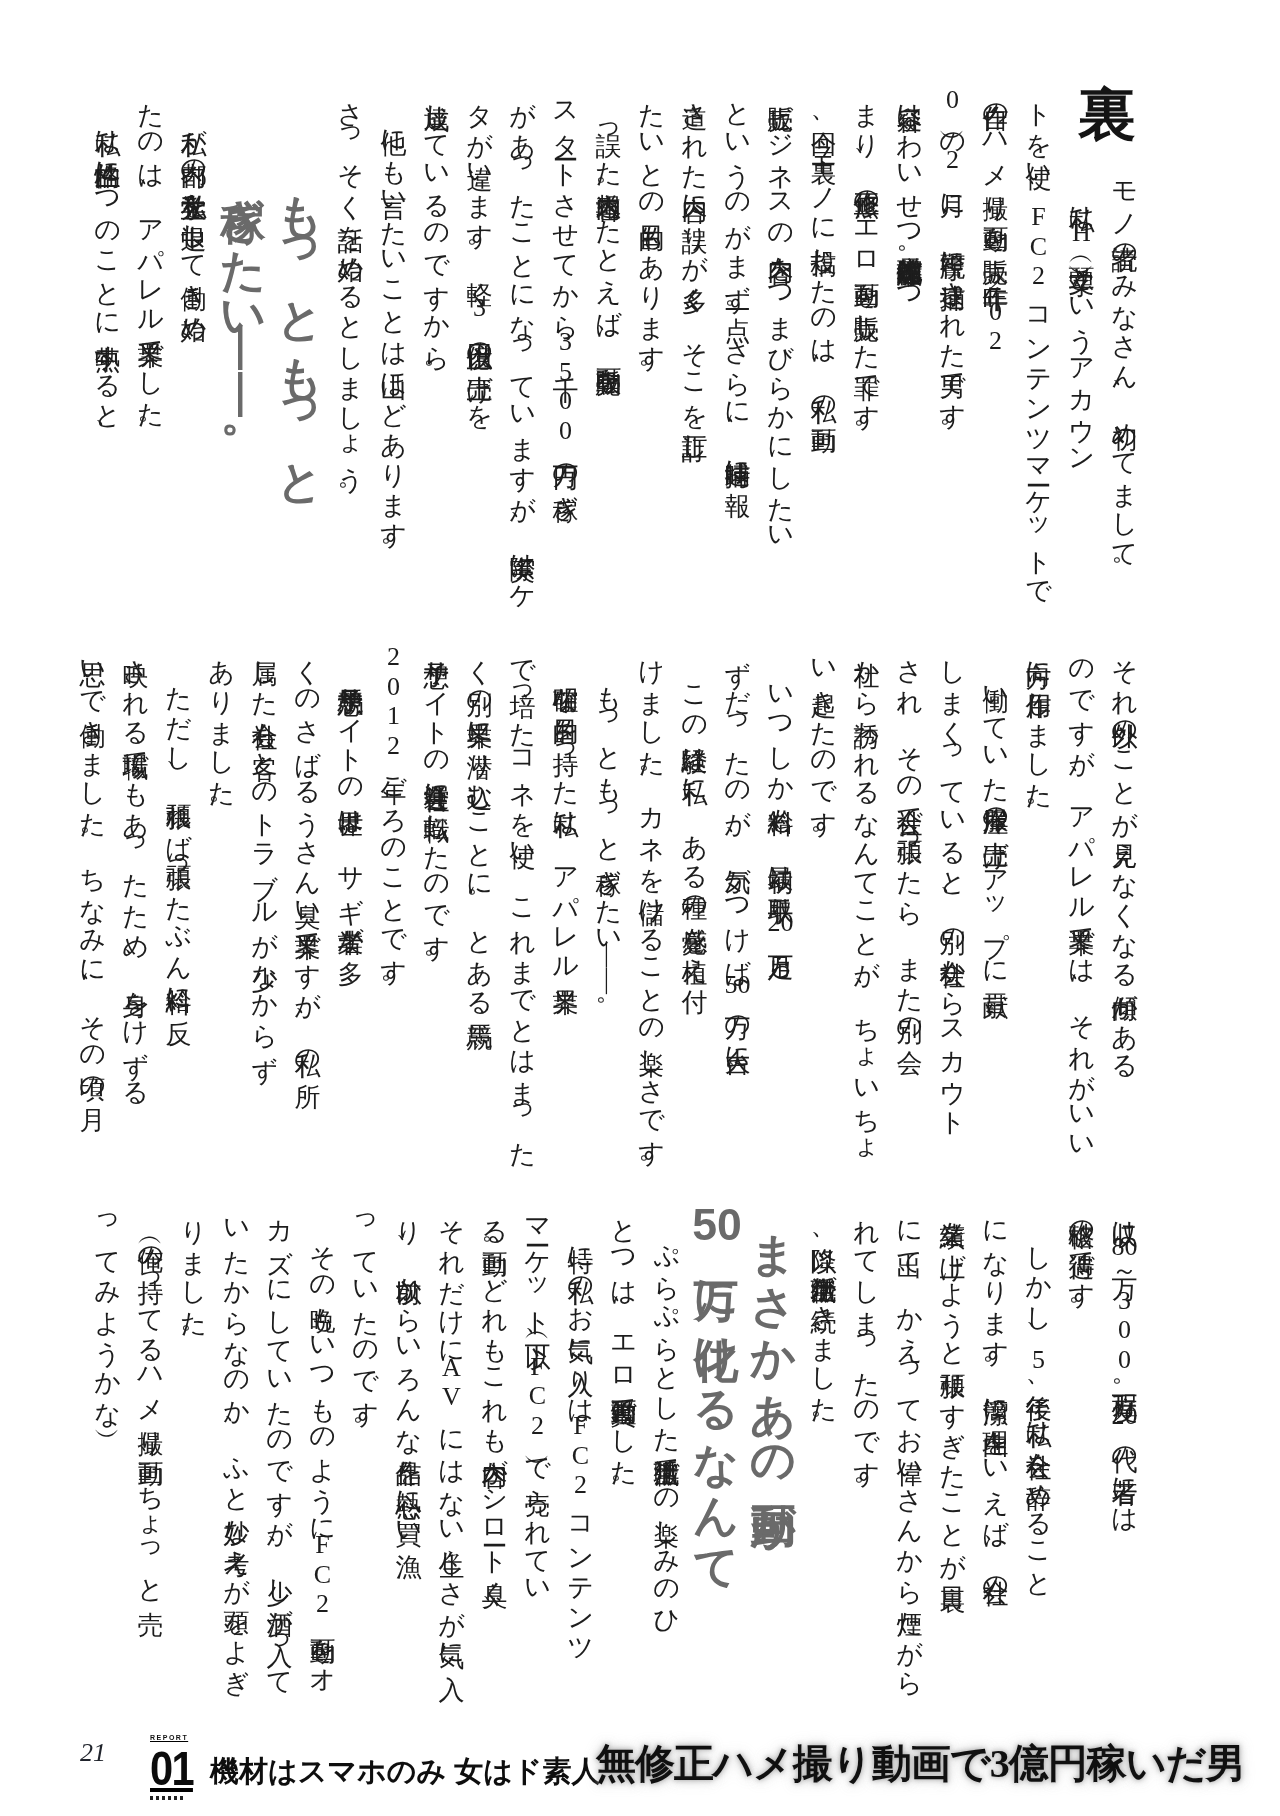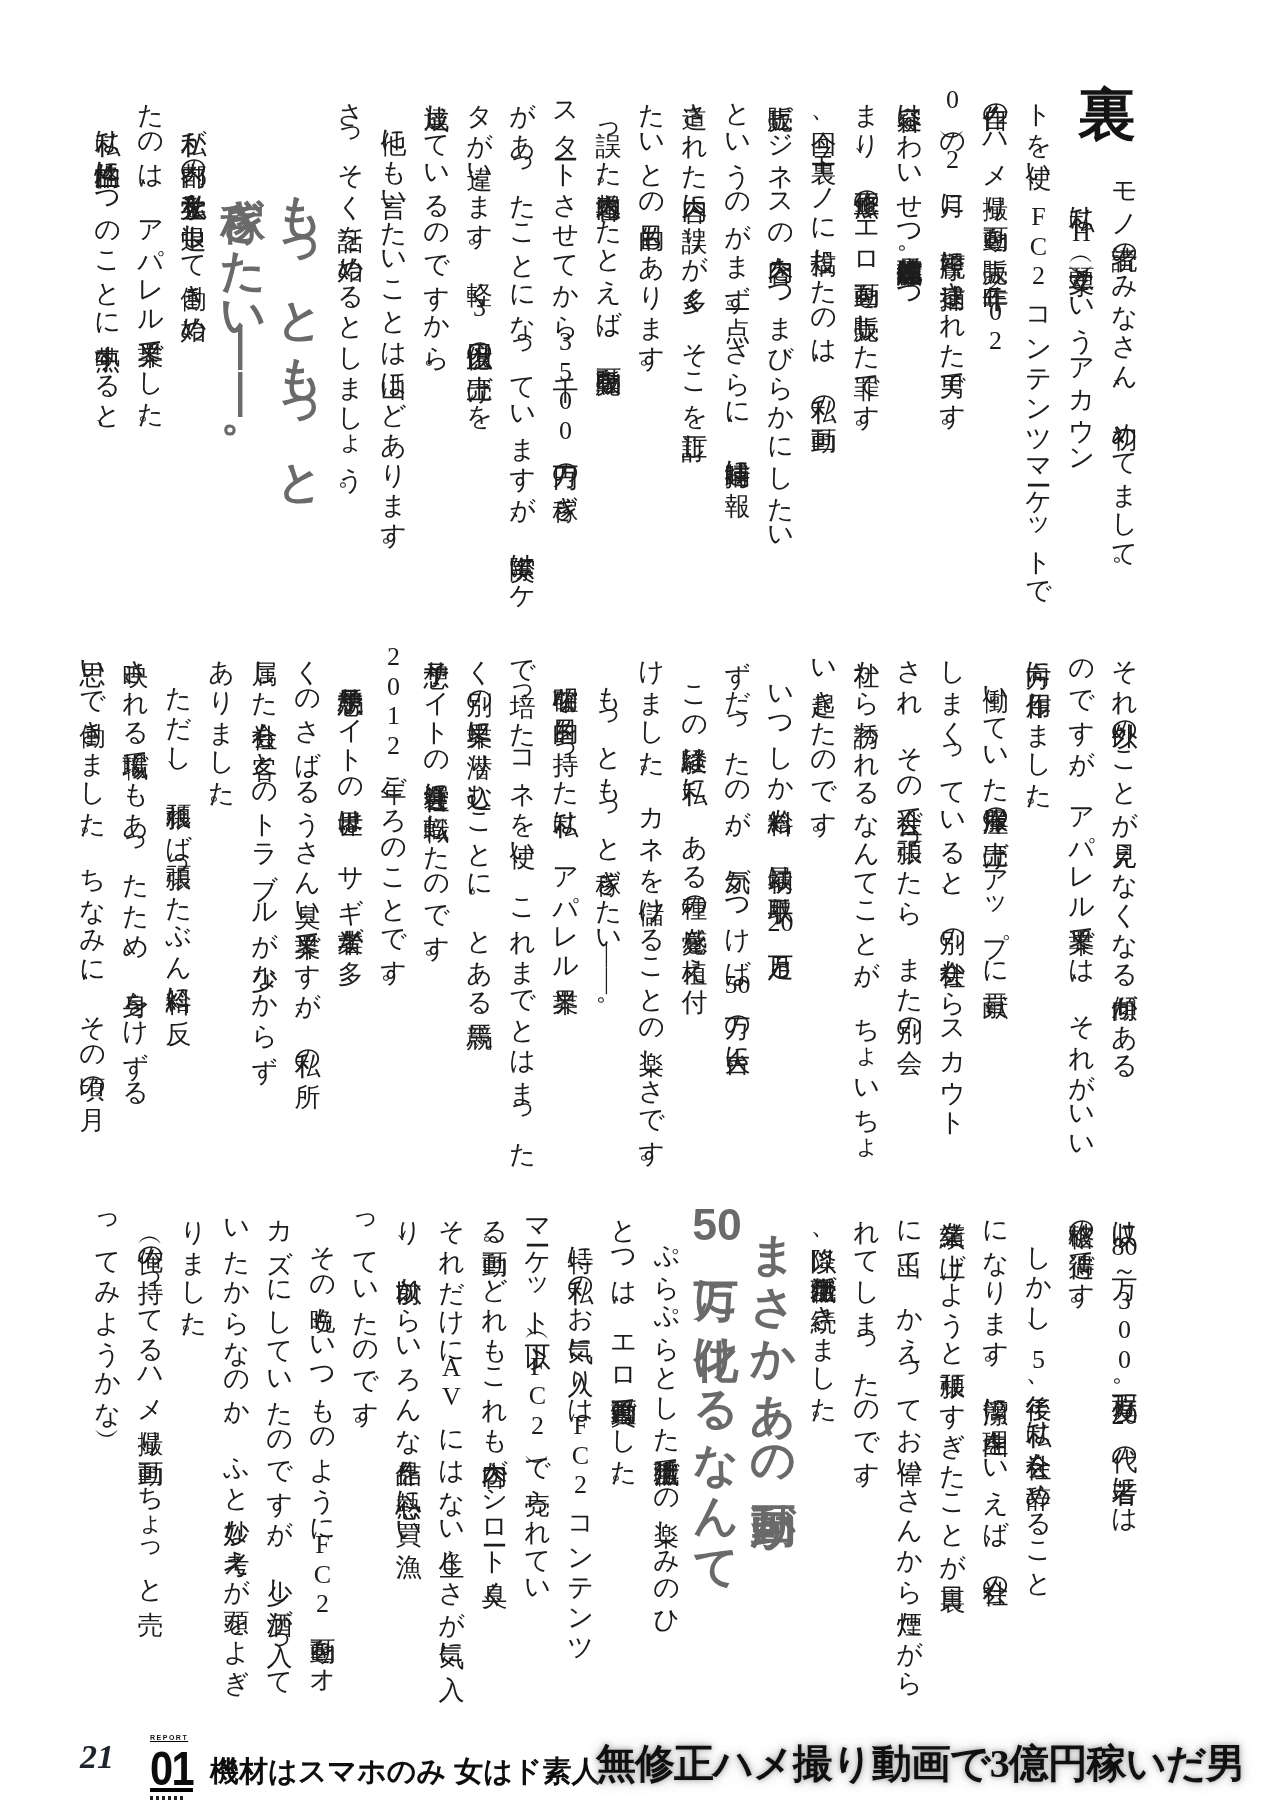--- a/index.html
+++ b/index.html
@@ -27,21 +27,21 @@
   .tcy{text-combine-upright:all;}
   .up{text-orientation:upright;}
   
   .dropcap{
     position:absolute;left:1076px;top:84px;width:62px;height:62px;
     font-size:58px;line-height:62px;font-weight:700;color:#141414;text-align:center;
   }
   
   .page-num{
     position:absolute;left:80px;top:1738px;
-    font-style:italic;font-weight:700;font-size:34px;color:#20242c;
+    font-style:italic;font-weight:400;font-size:26px;color:#20242c;
   }
   .report{position:absolute;left:150px;top:1734px;width:60px;text-decoration:underline;}
   .report-label{
     font-family:"Liberation Sans","DejaVu Sans",sans-serif;
     font-size:7px;font-weight:700;letter-spacing:1.5px;color:#111;line-height:8px;
   }
   .report-num{
     font-family:"Liberation Sans","DejaVu Sans",sans-serif;
     font-size:49px;font-weight:700;line-height:52px;letter-spacing:-2px;color:#0c0c0c;
     transform:scaleX(.85);transform-origin:left;

